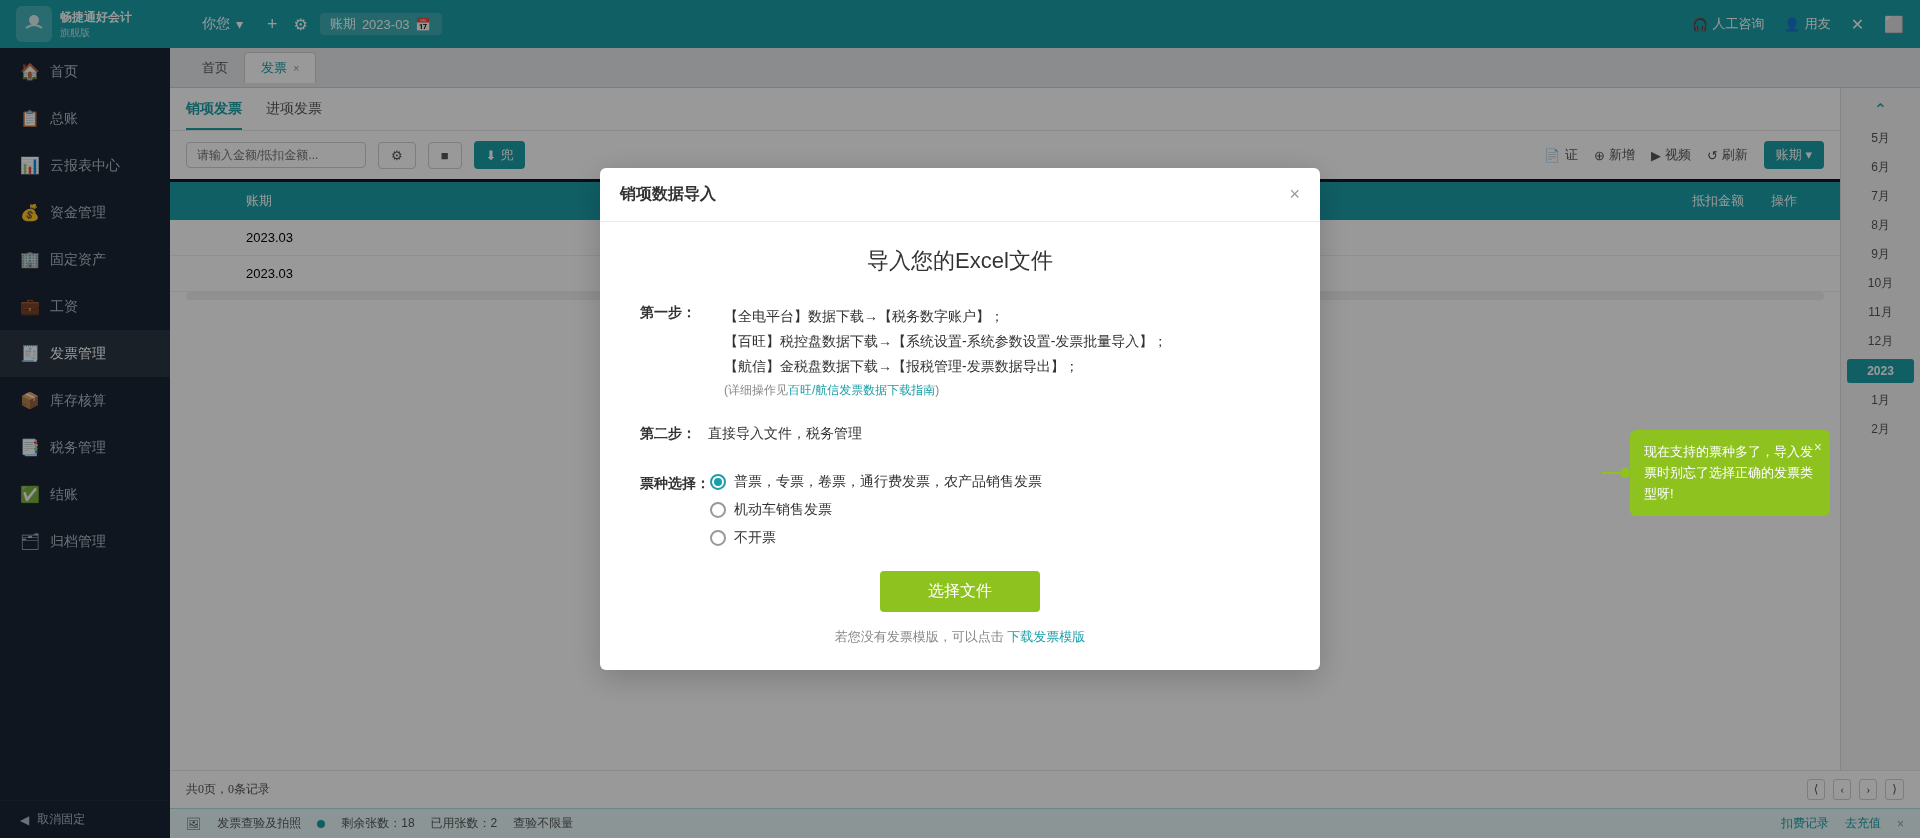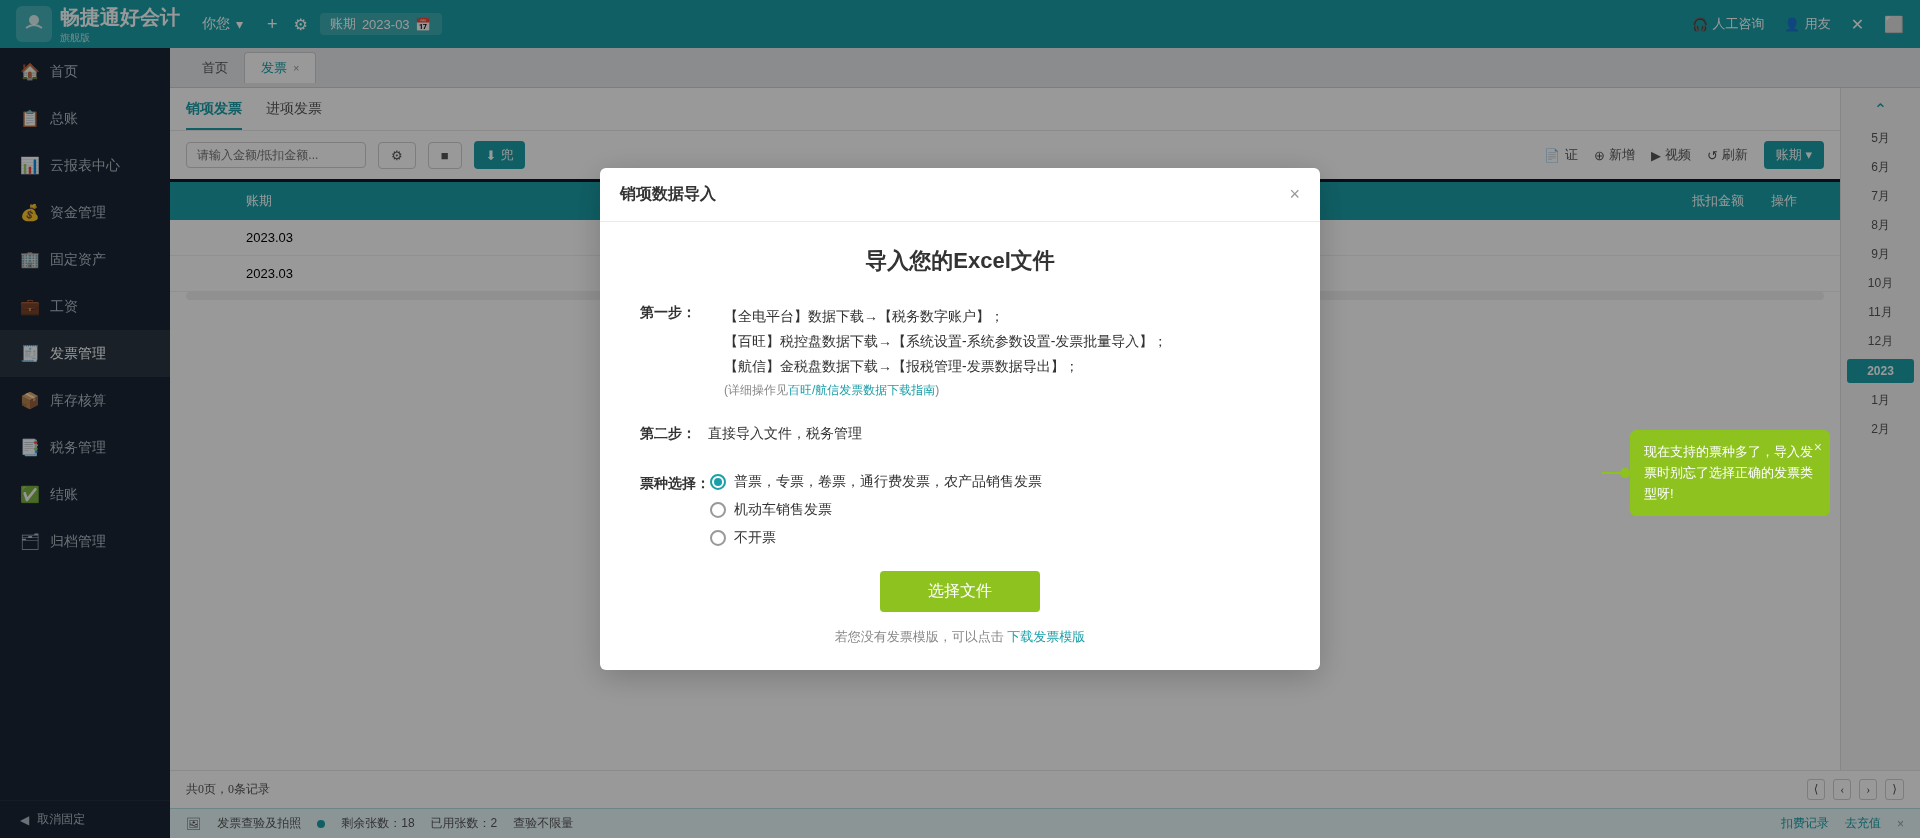--- a/index.html
+++ b/index.html
@@ -84,21 +84,21 @@
     
     .modal {
       position: fixed; top: 50%; left: 50%; transform: translate(-50%, -50%);
       background: white; border-radius: 6px; width: 720px; z-index: 201;
       box-shadow: 0 8px 32px rgba(0,0,0,0.2);
     }
     .modal-header { display: flex; align-items: center; justify-content: space-between; padding: 16px 20px; border-bottom: 1px solid #e8e8e8; }
     .modal-title { font-size: 16px; color: #333; font-weight: bold; }
     .modal-close { font-size: 18px; color: #999; cursor: pointer; border: none; background: none; }
     .modal-body { padding: 24px 40px; }
-    .modal-main-title { text-align: center; font-size: 22px; color: #333; font-weight: bold; margin-bottom: 28px; }
+    .modal-main-title { text-align: center; font-size: 22px; color: #333; font-weight: normal; margin-bottom: 28px; }
     .step-row { display: flex; gap: 28px; margin-bottom: 8px; font-size: 14px; color: #333; }
     .step-label { font-weight: bold; white-space: nowrap; }
     .step-content { line-height: 1.8; color: #333; }
     .step-link { color: #1a9fa8; cursor: pointer; text-decoration: none; }
     .step-note { color: #888; font-size: 12px; margin-left: 0; margin-bottom: 16px; }
     .step2-row { display: flex; gap: 12px; margin-bottom: 30px; font-size: 14px; color: #333; }
     .ticket-select { margin-bottom: 8px; font-size: 14px; color: #333; display: flex; align-items: flex-start; gap: 0; }
     .ticket-label { font-weight: bold; white-space: nowrap; padding-top: 2px; }
     .radio-group { display: flex; flex-direction: column; gap: 10px; }
     .radio-item { display: flex; align-items: center; gap: 8px; font-size: 14px; color: #333; cursor: pointer; }
@@ -132,21 +132,21 @@
 
 <div class="top-bar">
   <div class="logo-area">
     <div class="logo-icon">
       <svg width="24" height="24" viewBox="0 0 24 24" fill="none">
         <circle cx="12" cy="8" r="5" fill="rgba(255,255,255,0.8)"></circle>
         <path d="M4 16 Q12 10 20 16" stroke="rgba(255,255,255,0.8)" stroke-width="2" fill="none"></path>
       </svg>
     </div>
     <div>
-      <div style="color:white;font-size:20px;font-weight:bold;">畅捷通好会计</div>
+      <div style="color:white;font-size:12px;font-weight:bold;">畅捷通好会计</div>
       <div style="color:rgba(255,255,255,0.7);font-size:10px;">旗舰版</div>
     </div>
   </div>
   <div class="company-selector">
     <span>你您</span>
     <span>▾</span>
   </div>
   <div class="top-actions">
     <span style="cursor:pointer;font-size:18px;">+</span>
     <span style="cursor:pointer;font-size:16px;">⚙</span>

